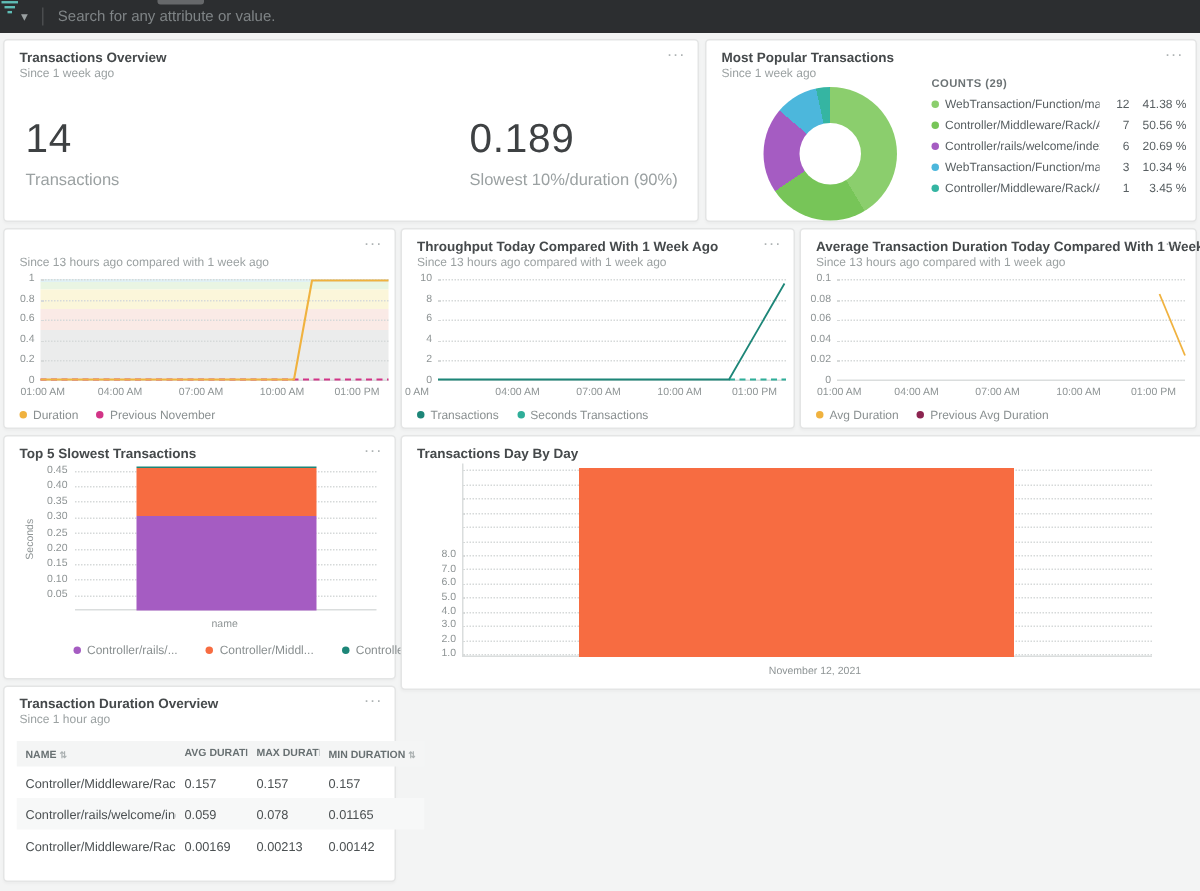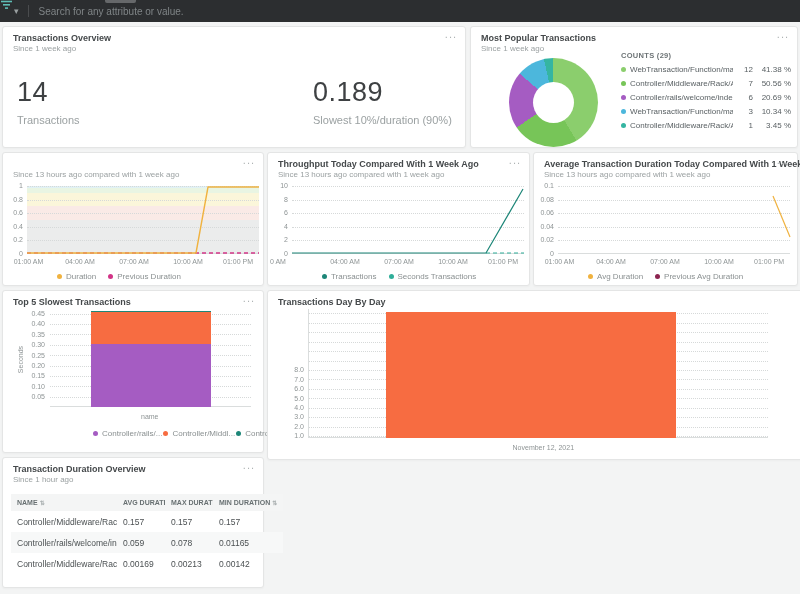--- a/index.html
+++ b/index.html
@@ -30,21 +30,21 @@
   .leg-row .nm{flex:1;white-space:nowrap;overflow:hidden;max-width:108px;}
   .leg-row .ct{width:16px;text-align:right;margin-left:4px;}
   .leg-row .pc{width:38px;text-align:right;}
   .dot{width:5px;height:5px;border-radius:50%;display:inline-block;margin-right:4px;}
   
   .ylab{position:absolute;font-size:7px;color:#8e9495;width:18px;text-align:right;}
   .xlab{position:absolute;font-size:7px;color:#8e9495;white-space:nowrap;}
   .plot{position:absolute;left:24px;top:33px;width:232px;height:68px;}
   .gline{position:absolute;left:0;width:100%;border-top:1px dotted #d6d9d9;height:0;}
   .axline{position:absolute;left:0;bottom:0;width:100%;border-bottom:1px solid #dadddd;}
-  .legend{position:absolute;left:10px;display:flex;gap:12px;font-size:8px;color:#8a9091;align-items:center;white-space:nowrap;margin-left:44px;}
+  .legend{position:absolute;left:10px;display:flex;gap:12px;font-size:8px;color:#8a9091;align-items:center;white-space:nowrap;}
   .legend .li{display:flex;align-items:center;cursor:pointer;}
   svg{position:absolute;left:0;top:0;overflow:visible;}
   
   .band{position:absolute;left:0;width:100%;}
   
   .bar-seg{position:absolute;}
   .rot-lab{position:absolute;font-size:7px;color:#8e9495;transform:rotate(-90deg);transform-origin:center;}
   
   .tbl{position:absolute;left:8px;top:36px;width:272px;overflow:hidden;}
   .thead{display:grid;grid-template-columns:106px 48px 48px 64px;background:#f4f5f5;height:17px;align-items:center;font-size:7px;font-weight:bold;color:#687072;}
@@ -157,21 +157,21 @@
     <div class="xlab" style="left:131px;top:105px;transform:translateX(-50%);">07:00 AM</div>
     <div class="xlab" style="left:185px;top:105px;transform:translateX(-50%);">10:00 AM</div>
     <div class="xlab" style="left:238px;top:105px;transform:translateX(-60%);">01:00 PM</div>
     <div class="legend" style="top:119px;">
       <span class="li">
           <span class="dot" style="background: rgb(240, 178, 63);"></span>
           <span>Duration</span>
         </span>
       <span class="li">
           <span class="dot" style="background: rgb(210, 52, 135);"></span>
-          <span>Previous Duration</span>
+          <span>Previous November</span>
         </span>
     </div>
   </div>
 
   <div class="panel" style="left:267px;top:152px;width:263px;height:134px;">
     <div class="ptitle">Throughput Today Compared With 1 Week Ago</div>
     <div class="psub">Since 13 hours ago compared with 1 week ago</div>
     <div class="pmenu">...</div>
     <div class="ylab" style="left:2px;top:29px;">10</div>
     <div class="ylab" style="left:2px;top:43px;">8</div>
@@ -268,21 +268,21 @@
       <div class="gline" style="top:56.5px;"></div>
       <div class="gline" style="top:66.8px;"></div>
       <div class="gline" style="top:77.2px;"></div>
       <div class="gline" style="top:87.6px;"></div>
       <div class="axline"></div>
       <div class="bar-seg" style="left: 41px; width: 120px; top: 1.5px; height: 1px; background: rgb(29, 134, 120);"></div>
       <div class="bar-seg" style="left: 41px; width: 120px; top: 2.5px; height: 32.5px; background: rgb(247, 108, 65);"></div>
       <div class="bar-seg" style="left: 41px; width: 120px; top: 35px; height: 63px; background: rgb(165, 92, 194);"></div>
     </div>
     <div class="xlab" style="left:138px;top:122px;">name</div>
-    <div class="legend" style="left:46px;top:138px;gap:1px;">
+    <div class="legend" style="left:46px;top:138px;gap:19px;">
       <span class="li">
           <span class="dot" style="background: rgb(165, 92, 194);"></span>
           <span>Controller/rails/...</span>
         </span>
       <span class="li">
           <span class="dot" style="background: rgb(247, 108, 65);"></span>
           <span>Controller/Middl...</span>
         </span>
       <span class="li">
           <span class="dot" style="background: rgb(29, 134, 120);"></span>

